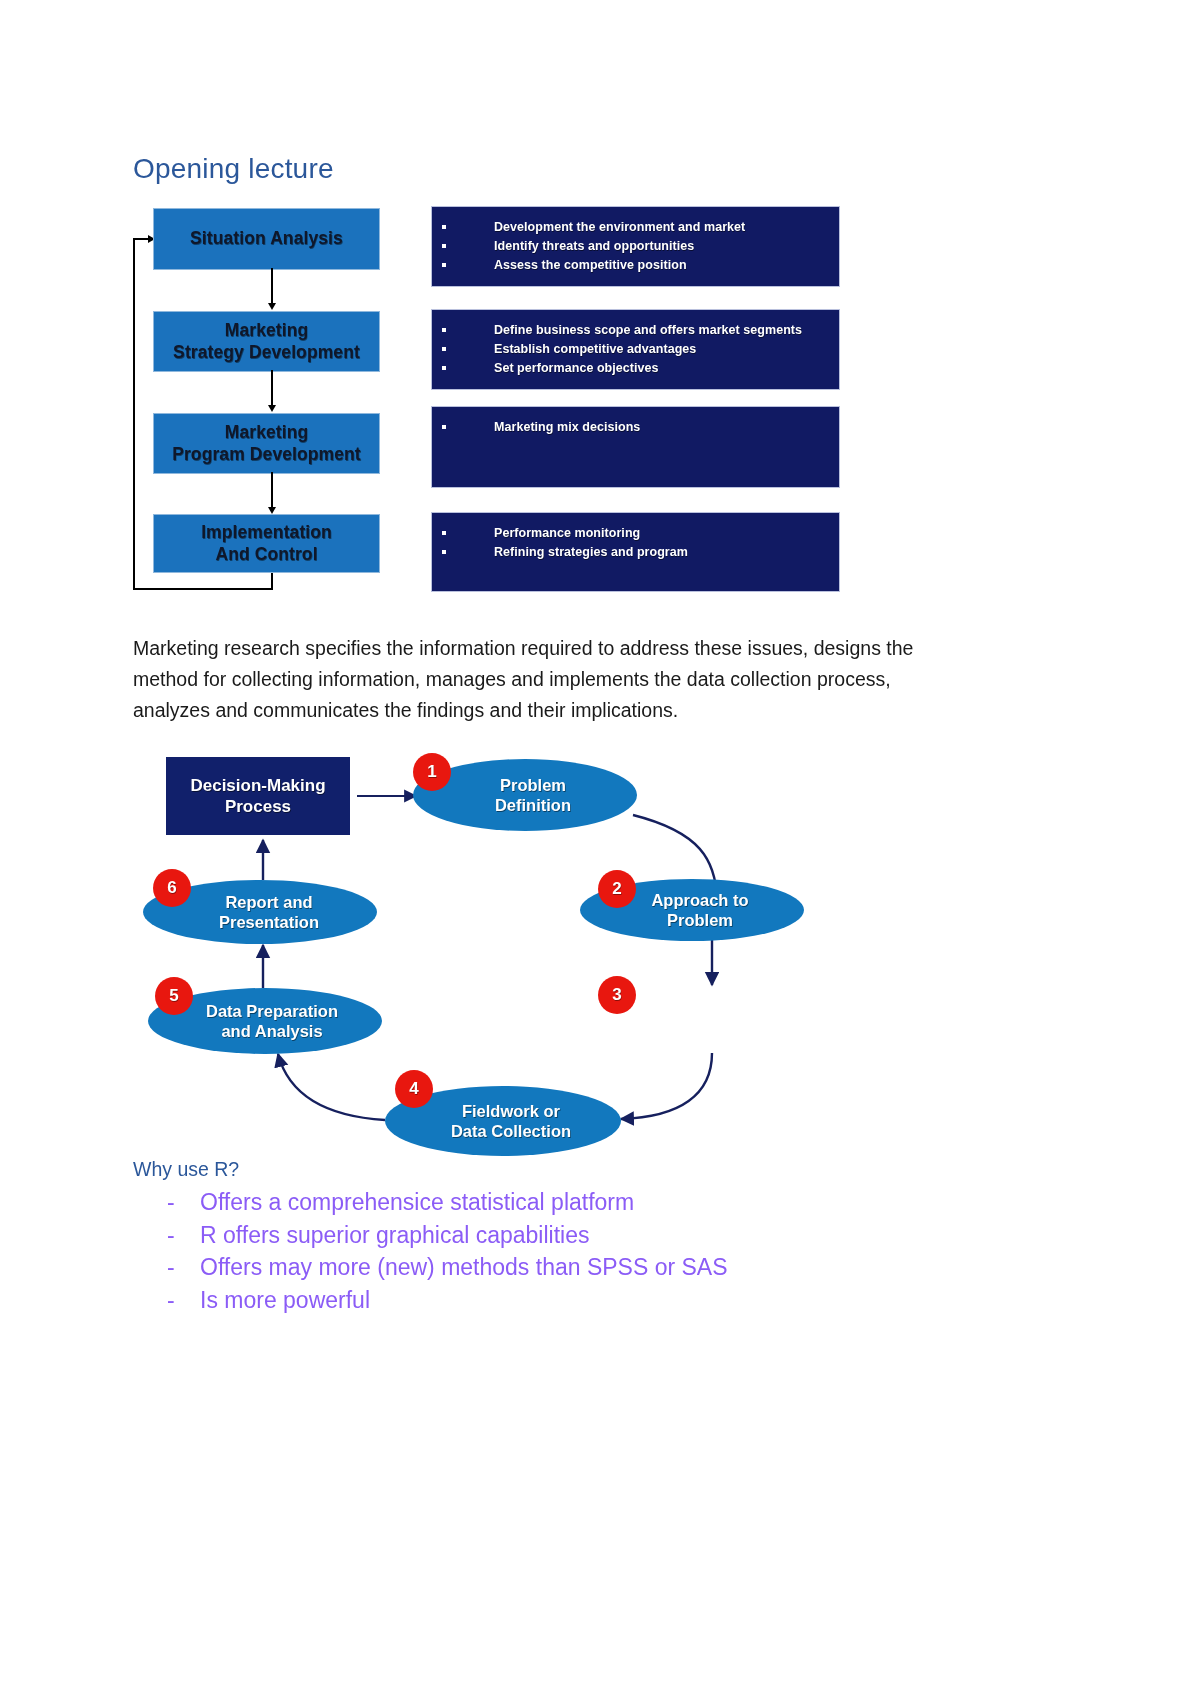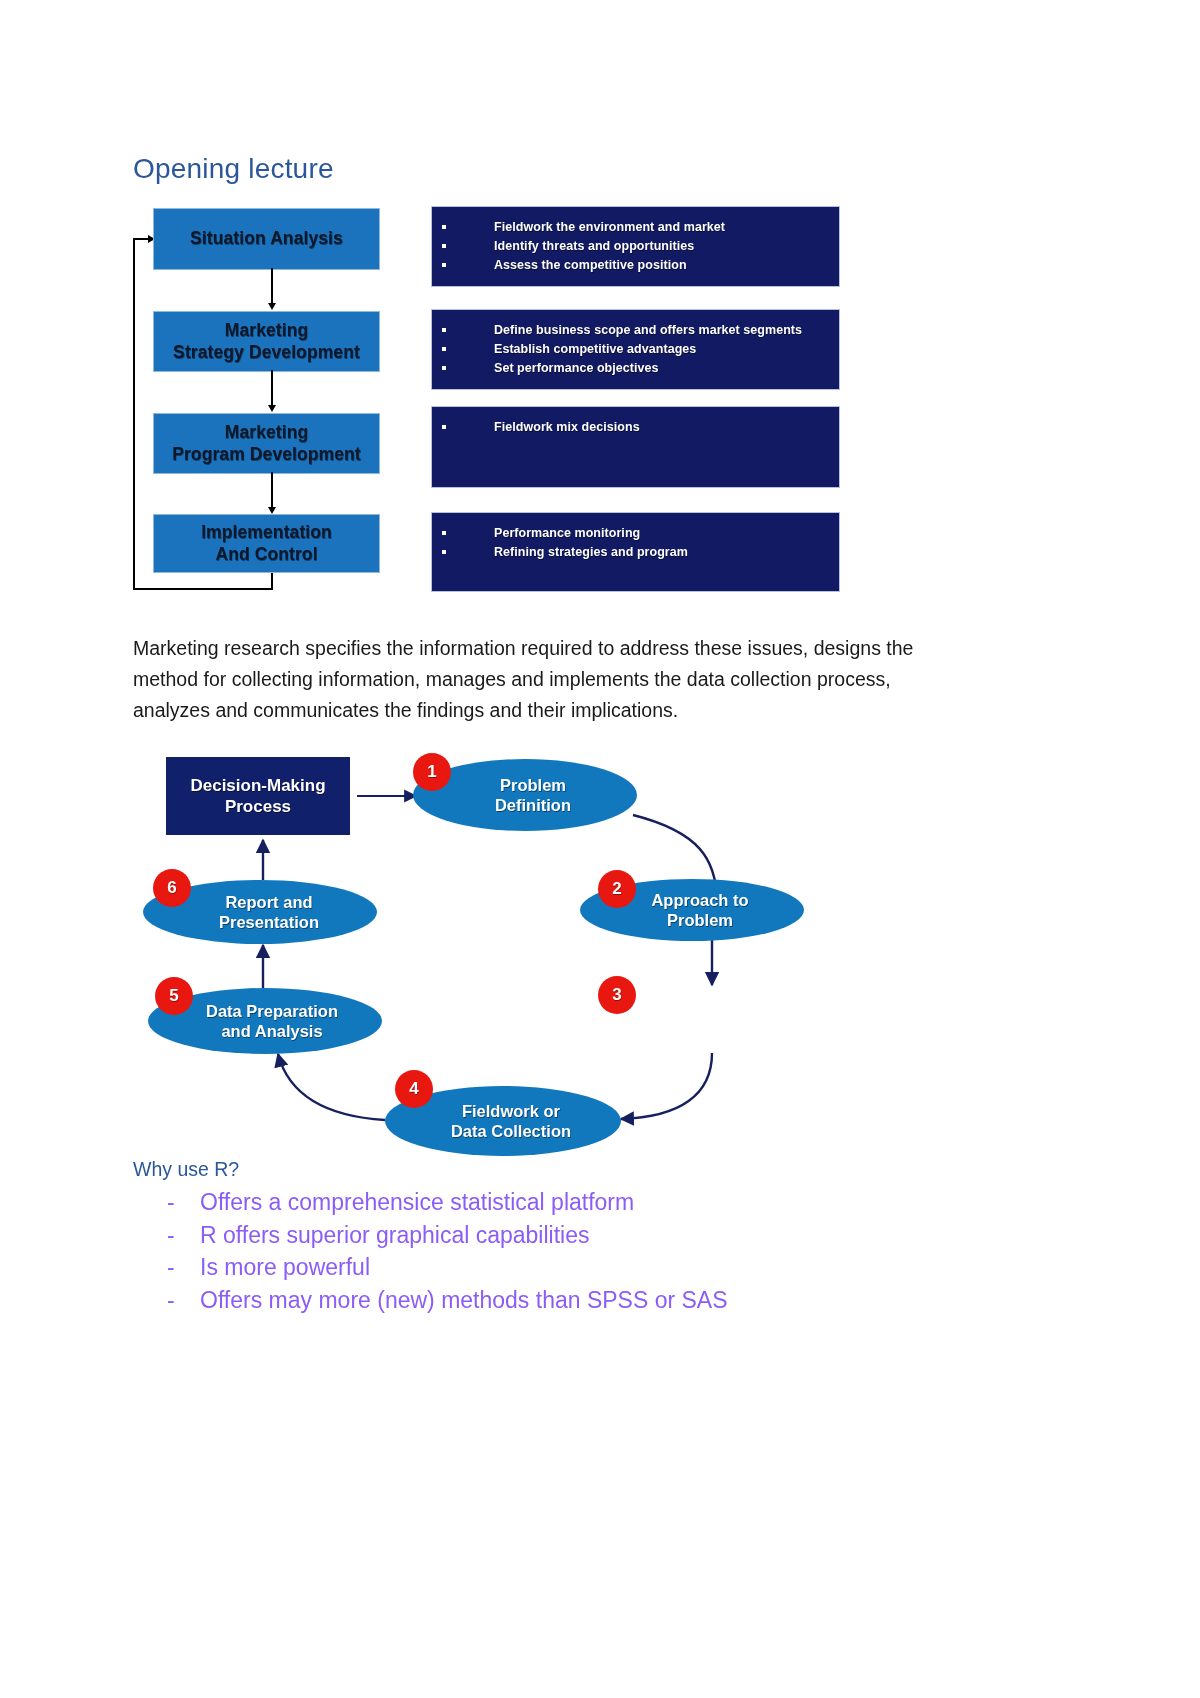--- a/index.html
+++ b/index.html
@@ -232,21 +232,21 @@
     <div class="h-line" style="left:133px; top:588px; width:140px;"></div>
     <div class="v-line" style="left:271px; top:567px; height:23px;"></div>
     <div class="h-line" style="left:133px; top:238px; width:20px;"></div>
     <div class="arrow-right" style="left:148px; top:234.5px;"></div>
 
     <div class="mp-box" style="left:153px; top:208px; width:225px; height:60px;">
       <span>Situation Analysis</span>
     </div>
     <div class="mp-detail" style="left:431px; top:206px; width:407px; height:58px;">
       <ul>
-        <li>Fieldwork the environment and market</li>
+        <li>Development the environment and market</li>
         <li>Identify threats and opportunities</li>
         <li>Assess the competitive position</li>
       </ul>
     </div>
     <div class="v-line" style="left:271px; top:268px; height:38px;"></div>
     <div class="arrow-down" style="left:267.5px; top:303px;"></div>
 
     <div class="mp-box" style="left:153px; top:311px; width:225px; height:59px;">
       <span>Marketing</span>
       <span>Strategy Development</span>
@@ -260,21 +260,21 @@
     </div>
     <div class="v-line" style="left:271px; top:370px; height:38px;"></div>
     <div class="arrow-down" style="left:267.5px; top:405px;"></div>
 
     <div class="mp-box" style="left:153px; top:413px; width:225px; height:59px;">
       <span>Marketing</span>
       <span>Program Development</span>
     </div>
     <div class="mp-detail" style="left:431px; top:406px; width:407px; height:59px;">
       <ul>
-        <li>Fieldwork mix decisions</li>
+        <li>Marketing mix decisions</li>
       </ul>
     </div>
     <div class="v-line" style="left:271px; top:472px; height:38px;"></div>
     <div class="arrow-down" style="left:267.5px; top:507px;"></div>
 
     <div class="mp-box" style="left:153px; top:514px; width:225px; height:57px;">
       <span>Implementation</span>
       <span>And Control</span>
     </div>
     <div class="mp-detail" style="left:431px; top:512px; width:407px; height:57px;">
@@ -346,17 +346,17 @@
       <span class="node-text" style="padding-left:18px;">Report and</span>
       <span class="node-text" style="padding-left:18px;">Presentation</span>
     </div>
     <div class="badge" style="left:153px; top:869px;">6</div>
   </div>
 
   <div class="why-heading">Why use R?</div>
   <div class="why-list">
     <div class="why-item">Offers a comprehensice statistical platform</div>
     <div class="why-item">R offers superior graphical capabilities</div>
+    <div class="why-item">Offers may more (new) methods than SPSS or SAS</div>
     <div class="why-item">Is more powerful</div>
-    <div class="why-item">Offers may more (new) methods than SPSS or SAS</div>
   </div>
 
 </div>
 
 </body></html>

